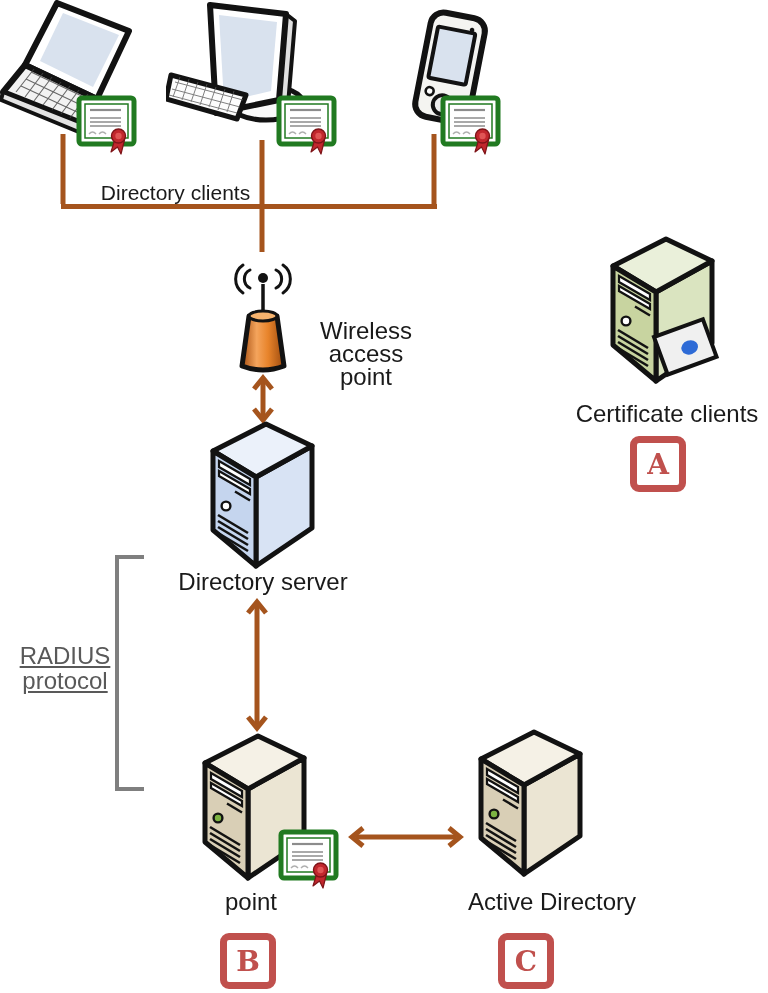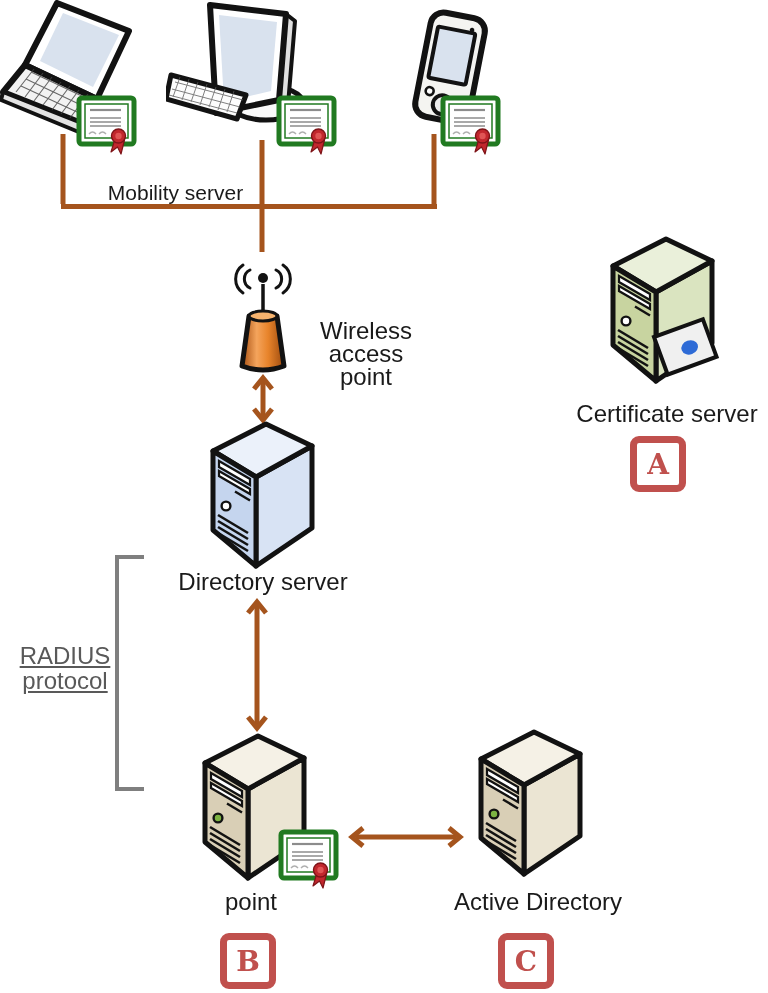--- a/index.html
+++ b/index.html
@@ -172,27 +172,27 @@
     <use href="#tower-server" transform="translate(0,1)" style="--front:var(--server-tan);--side:#EBE5D3;--top:#F5F1E6;--led:#7CB342"></use>
   </svg>
   <svg class="abs" style="left:278px;top:827px" width="62" height="62" viewBox="0 0 62 62">
       <use href="#certificate"></use>
     </svg>
 
   <svg class="abs" style="left:474px;top:727px" width="112" height="152" viewBox="0 0 112 152">
     <use href="#tower-server" transform="translate(0,1)" style="--front:var(--server-tan);--side:#EBE5D3;--top:#F5F1E6;--led:#7CB342"></use>
   </svg>
 
-  <div class="label big" style="left:88px;top:181px;width:175px">Mobility server</div>
+  <div class="label big" style="left:88px;top:181px;width:175px">Directory clients</div>
   <div class="label" style="left:300px;top:319px;width:132px">Wireless access point</div>
-  <div class="label" style="left:575px;top:402px;width:184px">Certificate server</div>
+  <div class="label" style="left:575px;top:402px;width:184px">Certificate clients</div>
   <div class="label" style="left:178px;top:570px;width:170px">Directory server</div>
   <div class="label gray" style="left:16px;top:643px;width:98px">RADIUS protocol</div>
   <div class="label" style="left:186px;top:890px;width:130px">point</div>
-  <div class="label" style="left:448px;top:890px;width:180px">Active Directory</div>
+  <div class="label" style="left:462px;top:890px;width:180px">Active Directory</div>
 
   <div class="marker" style="left:630px;top:436px">
     <span>A</span>
   </div>
   <div class="marker" style="left:220px;top:933px">
     <span>B</span>
   </div>
   <div class="marker" style="left:498px;top:933px">
     <span>C</span>
   </div>

